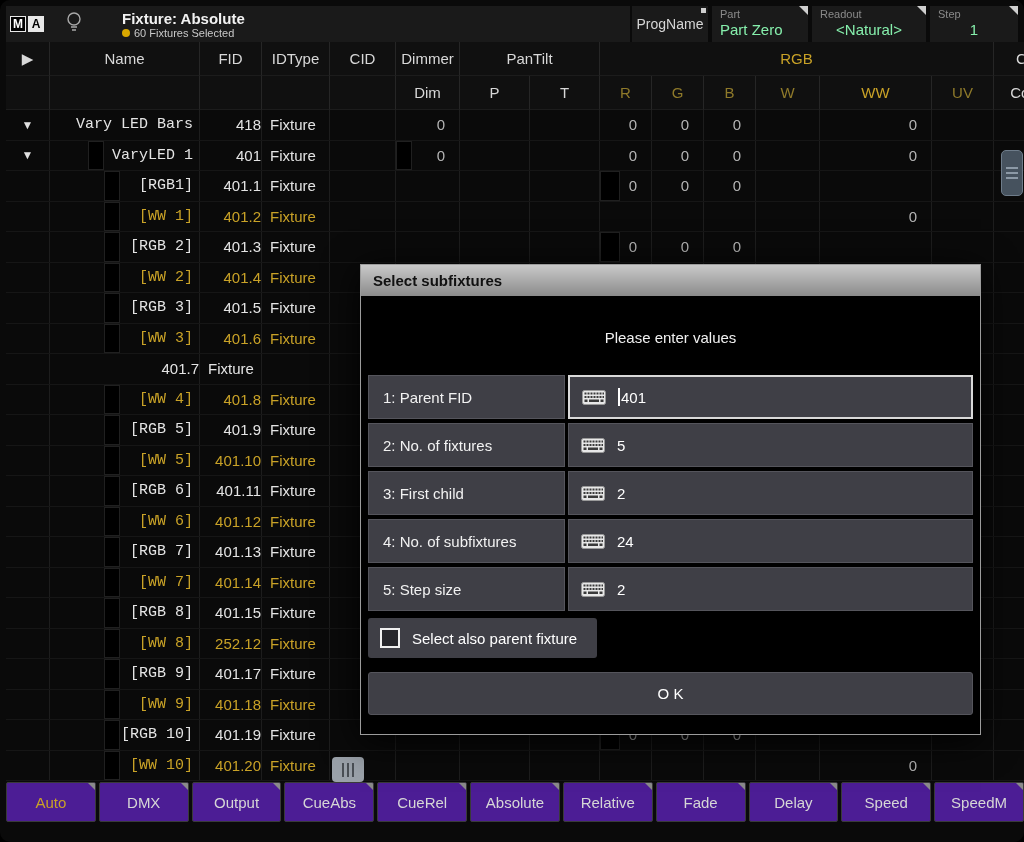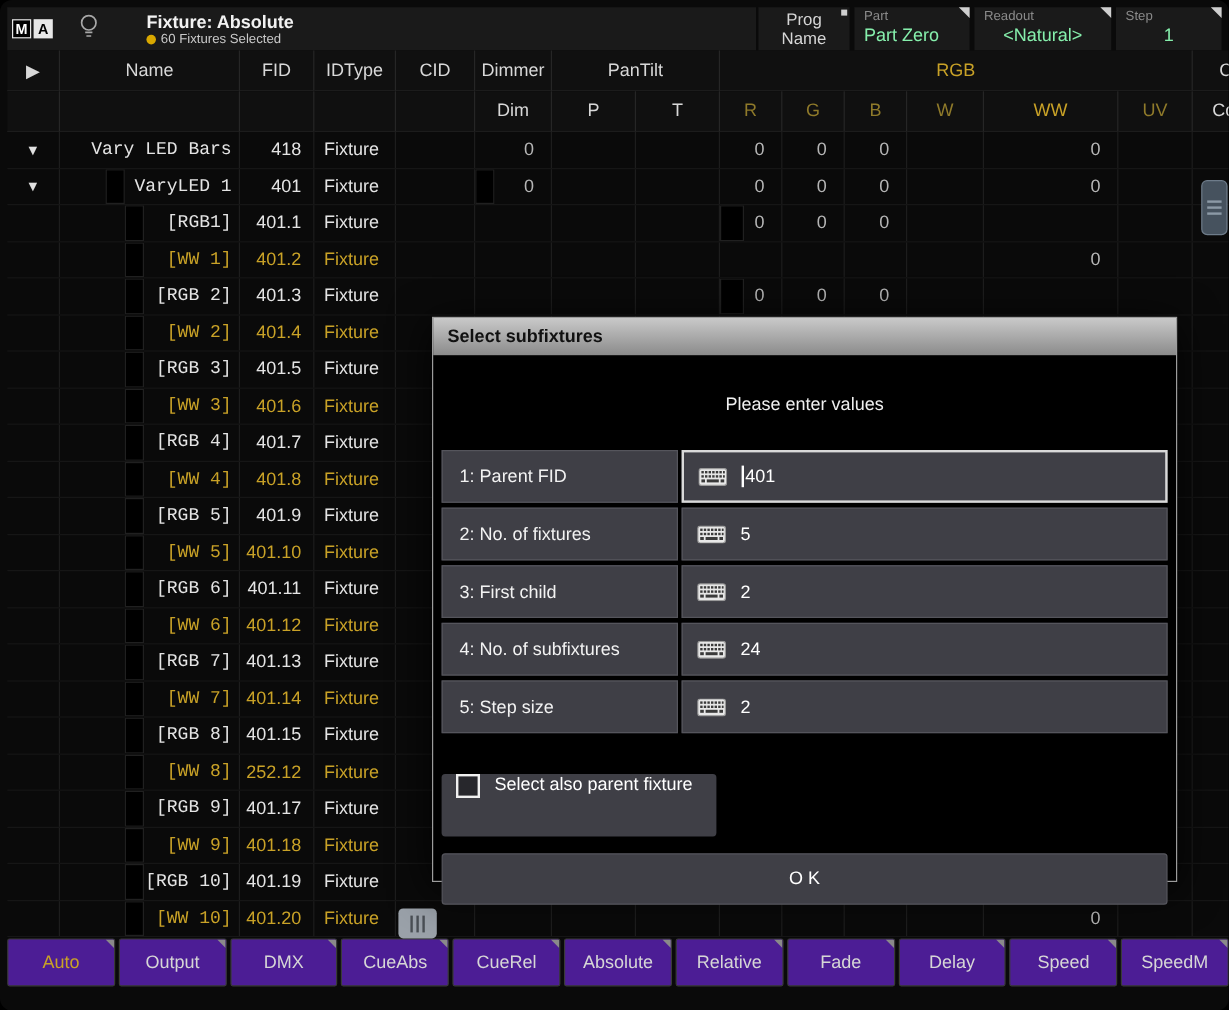--- a/index.html
+++ b/index.html
@@ -15,21 +15,21 @@
   .logo .m{ width:16px; height:16px; background:#000; border:1px solid #e8e8e8; color:#fff;
             font-weight:bold; font-size:12px; display:flex; align-items:center; justify-content:center; }
   .logo .a{ width:16px; height:16px; background:#e8e8e8; color:#000; font-weight:bold; font-size:12px;
             display:flex; align-items:center; justify-content:center; }
   .bulb{ margin-left:22px; }
   .tb-titles{ margin-left:40px; display:flex; flex-direction:column; justify-content:center; }
   .tb-title{ color:#f2f2f2; font-size:15px; font-weight:bold; line-height:17px; }
   .tb-sub{ color:#c9c9c9; font-size:11px; display:flex; align-items:center; gap:4px; }
   .mini-bulb{ width:8px; height:8px; border-radius:50%; background:#d9a800; display:inline-block; }
   .tb-box{ background:#1a1a1a; position:relative; color:#d6d6d6; }
-  .tb-prog{ width:76px; margin-left:2px; display:flex; flex-direction:column; align-items:center; justify-content:center;
+  .tb-prog{ width:76px; margin-left:2px; display:flex; flex-direction:row; align-items:center; justify-content:center;
             font-size:14px; line-height:16px; }
   .tb-part{ width:96px; margin-left:4px; padding:2px 8px; }
   .tb-readout{ width:114px; margin-left:4px; padding:2px 8px; text-align:center; }
   .tb-step{ width:88px; margin-left:4px; padding:2px 8px; text-align:center; }
   .tb-small{ font-size:11px; color:#8a8a8a; text-align:left; }
   .tb-val{ font-size:15px; color:#86efac; margin-top:1px; }
   .notch::after{ content:""; position:absolute; top:0; right:0; width:0; height:0;
                  border-top:9px solid #cfcfcf; border-left:9px solid transparent; }
   .sqnotch::after{ content:""; position:absolute; top:2px; right:2px; width:5px; height:5px; background:#cfcfcf; }
   
@@ -42,21 +42,21 @@
           border-right:1px solid #262626; border-bottom:1px solid #1c1c1c; overflow:hidden; white-space:nowrap; }
   .h-gold{ color:#c9a227; }
   .h-dimgold{ color:#8f7a2a; }
   .tbody{ position:absolute; left:6px; top:110px; width:1018px; height:671px; overflow:hidden; }
   .trow{ display:grid; grid-template-columns:44px 150px 62px 68px 66px 64px 70px 70px 52px 52px 52px 64px 112px 62px 56px;
          height:30.5px; border-bottom:1px solid #161616; }
   .cell{ position:relative; display:flex; align-items:center; color:#cfcfcf; font-size:15px;
          border-right:1px solid #1d1d1d; overflow:hidden; white-space:nowrap; }
   .c-exp{ justify-content:center; color:#e0e0e0; font-size:12px; }
   .c-name{ justify-content:flex-end; padding-right:6px; color:#e4e4e4;font-family:Liberation Mono, monospace; }
-  .c-fid{ justify-content:flex-end; padding-right:10px; color:#e4e4e4; }
+  .c-fid{ justify-content:flex-end; padding-right:0; color:#e4e4e4; }
   .c-type{ padding-left:8px; color:#e4e4e4; }
   .c-val{ justify-content:flex-end; padding-right:14px; color:#b5b5b5; }
   .trow.yellow .c-name, .trow.yellow .c-fid, .trow.yellow .c-type{ color:#c9a227; }
   .selmark{ position:absolute; left:0; top:0; bottom:0; background:#000; border:1px solid #202020; }
   .namebox{ position:absolute; top:0; bottom:0; width:16px; background:#000; border:1px solid #202020; }
   
   .vscroll{ position:absolute; left:1001px; top:150px; width:22px; height:46px; background:#46525e;
             border:1px solid #6e7c8a; border-radius:5px; z-index:5; display:flex; flex-direction:column;
             align-items:center; justify-content:center; gap:3px; }
   .vscroll span{ width:12px; height:2px; background:#8c99a6; display:block; }
@@ -79,21 +79,21 @@
   .dlg-body{ padding:7px; }
   .dlg-prompt{ color:#f0f0f0; text-align:center; font-size:15px; padding:26px 0 29px; }
   .fieldrow{ display:flex; margin-bottom:4px; height:44px; }
   .f-label{ width:197px; background:#3f3f46; border:1px solid #55555c; color:#f2f2f2; font-size:15px;
             display:flex; align-items:center; padding-left:14px; }
   .f-value{ flex:1; margin-left:3px; background:#3f3f46; border:1px solid #55555c; display:flex;
             align-items:center; color:#fff; font-size:15px; }
   .f-value.focused{ border:2px solid #d9d9d9; }
   .kb{ margin:0 12px; display:flex; align-items:center; }
   .caret{ width:2px; height:18px; background:#fff; margin-right:1px; }
-  .chkrow{ margin-top:30px; display:inline-flex; align-items:flex-start; height:52px; background:#3f3f46;
+  .chkrow{ margin-top:3px; display:inline-flex; align-items:center; height:40px; background:#3f3f46;
            border-radius:3px; padding:0 20px 0 12px; }
   .chkbox{ width:20px; height:20px; border:2px solid #f0f0f0; background:#27272c; margin-right:12px; }
   .chklabel{ color:#fff; font-size:15px; }
   .okbtn{ margin-top:14px; height:43px; background:#3f3f46; border:1px solid #55555c; border-radius:3px;
           display:flex; align-items:center; justify-content:center; color:#fff; font-size:15px; }
 </style>
 </head>
 <body>
 
 <div class="screen">
@@ -299,21 +299,20 @@
         <div class="cell c-val"></div>
         <div class="cell c-val"></div>
         <div class="cell c-val"></div>
         <div class="cell c-val"></div>
         <div class="cell c-val">0</div>
         <div class="cell c-val"></div>
         <div class="cell c-val"></div>
       </div>
       <div class="trow">
         <div class="cell c-exp"></div>
-        <div class="cell c-name">[RGB 4]<span class="namebox" style="left: 54px;"></span></div>
         <div class="cell c-fid">401.7</div>
         <div class="cell c-type">Fixture</div>
         <div class="cell c-val"></div>
         <div class="cell c-val"></div>
         <div class="cell c-val"></div>
         <div class="cell c-val"></div>
         <div class="cell c-val">0<span class="selmark" style="width: 20px;"></span></div>
         <div class="cell c-val">0</div>
         <div class="cell c-val">0</div>
         <div class="cell c-val"></div>
@@ -550,22 +549,22 @@
       <span></span>
     </div>
   <div class="hscroll">
       <span></span>
       <span></span>
       <span></span>
     </div>
 
   <div class="tabs">
       <div class="tab active">Auto</div>
+      <div class="tab">DMX</div>
       <div class="tab">Output</div>
-      <div class="tab">DMX</div>
       <div class="tab">CueAbs</div>
       <div class="tab">CueRel</div>
       <div class="tab">Absolute</div>
       <div class="tab">Relative</div>
       <div class="tab">Fade</div>
       <div class="tab">Delay</div>
       <div class="tab">Speed</div>
       <div class="tab">SpeedM</div>
     </div>
 

